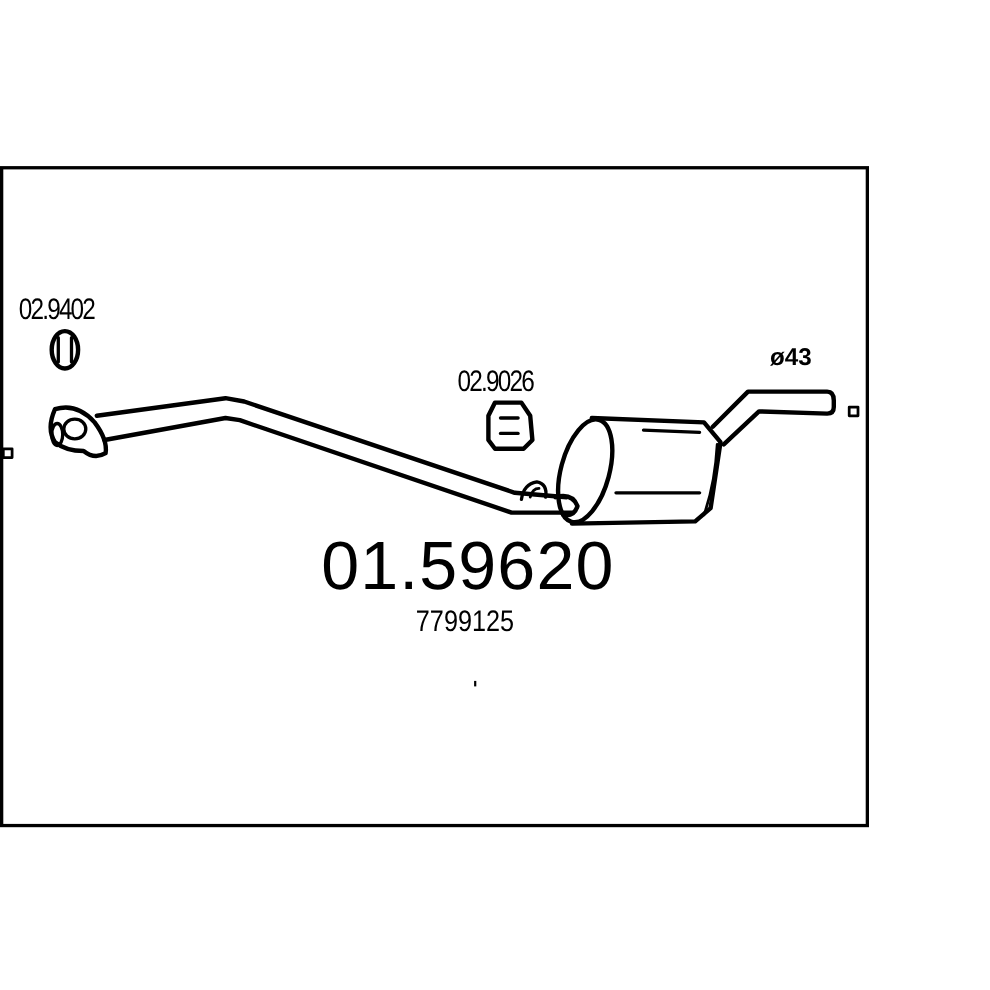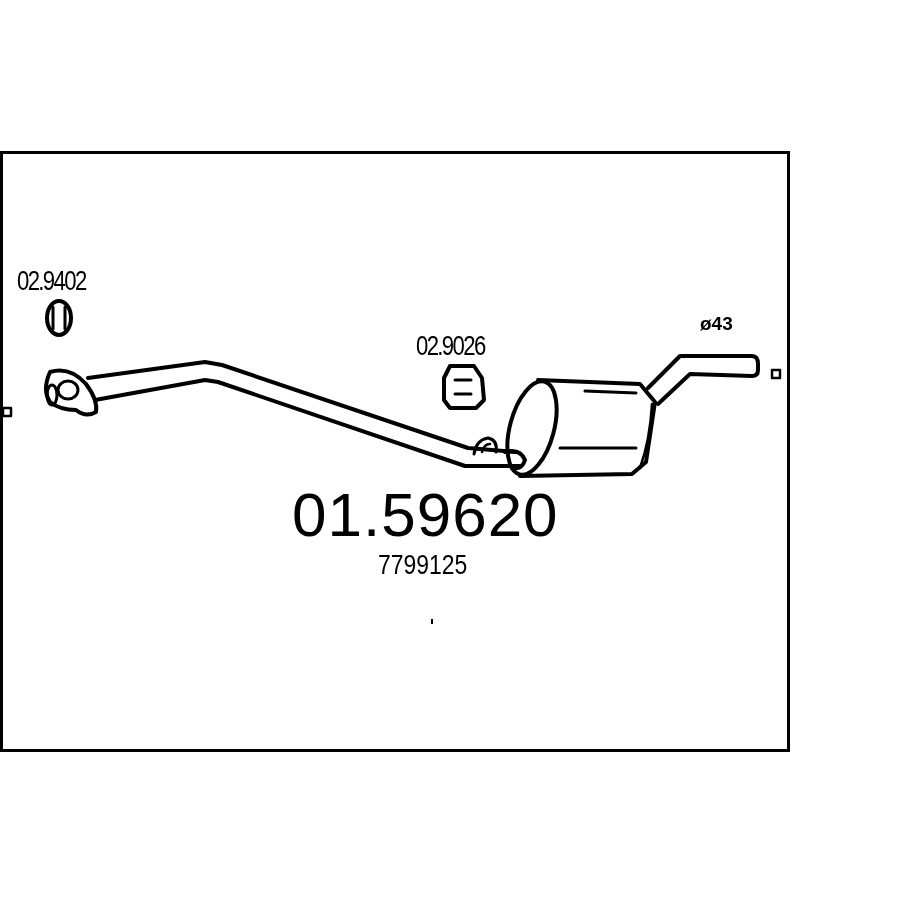--- a/index.html
+++ b/index.html
@@ -6,21 +6,21 @@
     body { width: 900px; height: 900px; position: relative; overflow: hidden;
            font-family: "Liberation Sans", sans-serif; }
     .frame { position: absolute; left: 0; top: 151px; width: 784px; height: 595px;
              border: 3px solid #000; border-left-width: 3px; box-sizing: content-box; }
     .drawing { position: absolute; left: 0; top: 0; width: 900px; height: 900px; }
     .label { position: absolute; color: #000; white-space: nowrap; line-height: 1; }
     .ref { font-family: "Liberation Sans Narrow", "Liberation Sans", sans-serif;
            font-size: 27px; letter-spacing: -2px; transform: scaleX(0.82); transform-origin: left top; }
     .main-code { font-size: 62px; left: 292px; top: 484px; letter-spacing: 1px; }
     .oe-code { font-size: 27px; left: 378px; top: 552px; transform: scaleX(0.85); transform-origin: left top; }
-    .diam { font-size: 19px; font-weight: bold; left: 700px; top: 314px; text-align: center; }
+    .diam { font-size: 22px; font-weight: bold; left: 700px; top: 314px; text-align: center; }
   </style>
 </head>
 <body>
 
 <div class="frame"></div>
 
 <svg class="drawing" viewBox="0 0 900 900" xmlns="http://www.w3.org/2000/svg">
   <g fill="none" stroke="#000" stroke-width="4" stroke-linejoin="round" stroke-linecap="round">
 
     <rect x="3" y="408" width="8" height="8" stroke-width="2.5"></rect>

